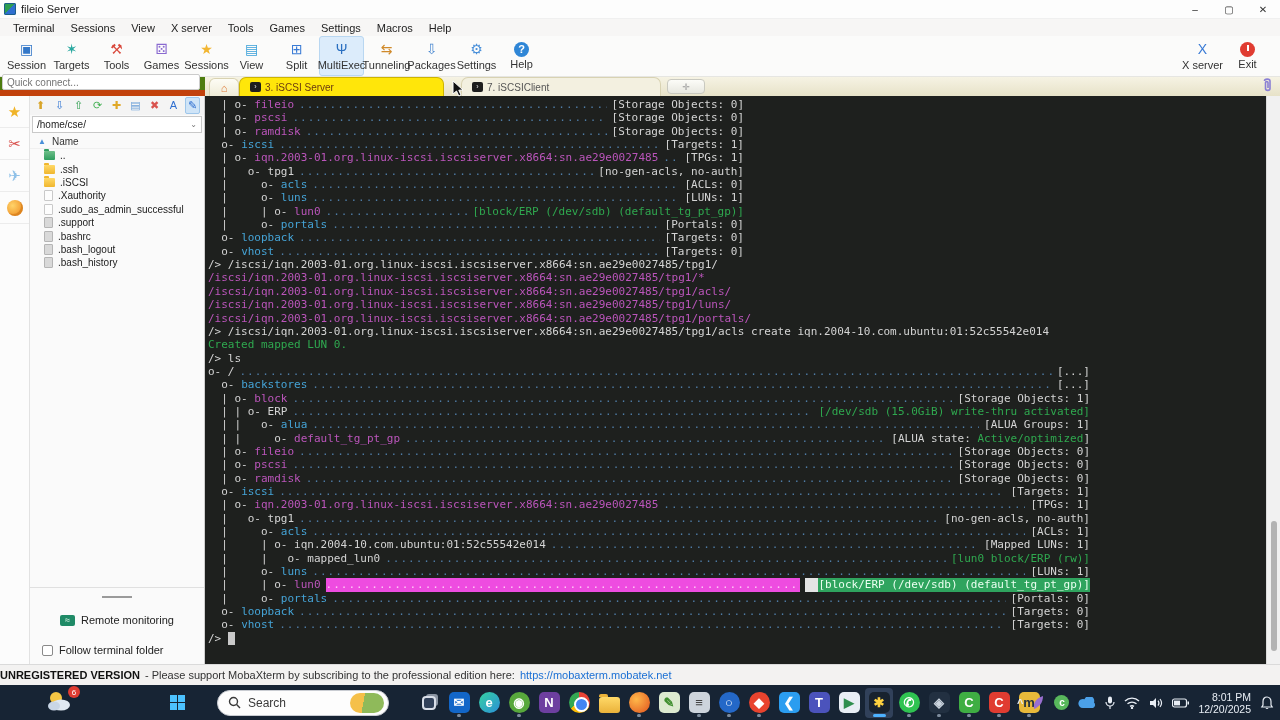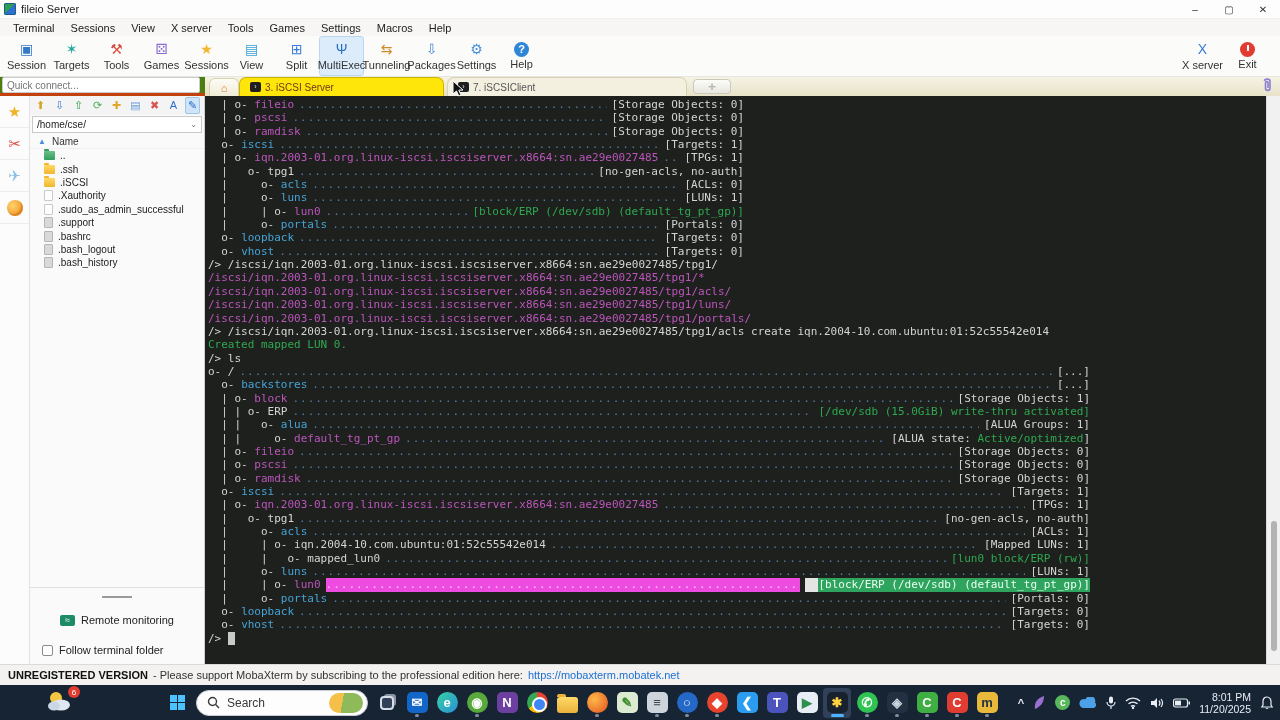--- a/index.html
+++ b/index.html
@@ -23,27 +23,27 @@
   .tb-item { width:45px; display:flex; flex-direction:column; align-items:center; justify-content:center; gap:1px; border:1px solid transparent; border-radius:3px; }
   .tb-item.tb-active { background:#dcecfb; border-color:#b9d7f1; }
   .tb-ic { font-size:14px; line-height:15px; height:16px; }
   .tb-lb { font-size:11px; color:#333; }
   .shape-circle-blue { background:#2f86d6; color:#fff !important; width:15px; height:15px; border-radius:50%; font-size:11px; font-weight:bold; display:flex; align-items:center; justify-content:center; }
   .shape-power { width:15px; height:15px; border-radius:50%; background:#e03c31; position:relative; }
   .shape-power::after { content:""; position:absolute; left:7px; top:3px; width:2px; height:6px; background:#fff; }
 
   
   .tabrow { height:19px; display:flex; background:#ebe7d2; }
-  .quick-connect { width:205px; background:#4d7c0f; border-bottom:3px solid #c2410c; display:flex; align-items:flex-end; }
+  .quick-connect { width:205px; background:#4d7c0f; border-bottom:6px solid #c2410c; display:flex; align-items:flex-end; }
   .quick-connect input { width:198px; height:16px; margin-left:2px; border:1px solid #ccc; border-radius:2px; font-size:10px; padding:0 4px; color:#888; outline:none; font-family:"Liberation Sans",sans-serif; }
   .tabs-strip { flex:1; display:flex; align-items:flex-end; background:linear-gradient(#f6f3e4,#e7e2c8); position:relative; }
   .home-tab { width:30px; height:18px; background:linear-gradient(#fdfcf5,#efecd8); border-radius:6px 6px 0 0; border:1px solid #d8d2b2; border-bottom:none; display:flex; align-items:center; justify-content:center; font-size:11px; color:#e07b39; margin-left:4px; }
   .tab { height:19px; display:flex; align-items:center; padding:0 10px; font-size:10px; border-radius:7px 7px 0 0; gap:4px; }
   .tab.active { background:#ffe60a; color:#6b3a10; width:205px; border:1px solid #cdb400; border-bottom:none; }
-  .tab.inactive { background:#f3f0e0; color:#555; width:240px; border:1px solid #d8d2b2; border-bottom:none; margin-left:3px; }
+  .tab.inactive { background:#f3f0e0; color:#555; width:200px; border:1px solid #d8d2b2; border-bottom:none; margin-left:17px; }
   .tab-term-ic { width:11px; height:10px; background:#1e1e1e; border-radius:2px; color:#e8e8e8; font-size:7px; line-height:9px; text-align:center; flex:none; }
   .new-tab-btn { width:38px; height:15px; margin:0 0 2px 6px; background:linear-gradient(#fcfcf8,#e8e8e0); border:1px solid #c9c9c0; border-radius:4px; font-size:9px; color:#999; display:flex; align-items:center; justify-content:center; }
   .paperclip { position:absolute; right:6px; top:0px; }
 
   
   .main { flex:1; display:flex; min-height:0; }
   .sidebar { width:205px; background:#fafafa; border-right:1px solid #cfcfcf; display:flex; min-width:0; }
   .side-strip { width:30px; border-right:1px solid #e2e2e2; display:flex; flex-direction:column; }
   .strip-btn { height:32px; display:flex; align-items:center; justify-content:center; font-size:15px; border-bottom:1px solid #ececec; background:#fcfcfc; }
   .globe-ic { width:16px; height:16px; border-radius:50%; background:radial-gradient(circle at 35% 35%, #ffd46a, #f29a2e 70%); box-shadow:inset -2px -2px 0 rgba(180,90,0,.35); }
@@ -83,29 +83,29 @@
   .t-g { color:#2fa84f; }
   .t-b { color:#4f7ca6; }
   .t-hp { background:#ee4ce0; color:#ffc9f5; }
   .t-hw { background:#e4e4e4; }
   .t-hg { background:#2fa45e; color:#eafff0; }
   .t-cur { background:#c9c9c9; }
   .scroll-col { width:14px; background:#f1f1f1; position:relative; border-left:1px solid #dcdcdc; }
   .scroll-thumb { position:absolute; left:4px; width:6px; top:425px; height:130px; background:#b3b3b3; border-radius:3px; }
 
   
-  .statusbar { height:21px; background:#f3f2f1; border-top:1px solid #dadada; display:flex; align-items:center; font-size:11px; color:#333; padding-left:8px; gap:5px; }
+  .statusbar { height:21px; background:#f3f2f1; border-top:1px solid #dadada; display:flex; align-items:center; font-size:11px; color:#333; gap:5px; }
   .status-bold { font-weight:bold; color:#111; }
   .status-link { color:#1a6fd4; }
 
   
   .taskbar { height:35px; background:#172434; display:flex; align-items:center; position:relative; color:#e8edf4; }
   .weather { position:absolute; left:46px; top:4px; width:30px; height:26px; }
   .weather-badge { position:absolute; right:-4px; top:-3px; background:#e03c31; color:#fff; font-size:8px; width:12px; height:12px; border-radius:50%; display:flex; align-items:center; justify-content:center; }
-  .tb-center { position:absolute; left:163px; display:flex; align-items:center; gap:0; }
+  .tb-center { position:absolute; left:163px; display:flex; align-items:center; gap:21px; }
   .start-btn { width:28px; height:28px; display:flex; align-items:center; justify-content:center; }
   .start-grid { width:15px; height:15px; display:grid; grid-template-columns:7px 7px; grid-template-rows:7px 7px; gap:1px; }
   .start-grid span { background:#4cc2ff; }
   .search-pill { width:172px; height:26px; background:#fdfdfd; border:1px solid #c9ccd2; border-radius:13px; display:flex; align-items:center; padding:0 4px 0 10px; color:#3a3a3a; font-size:12px; gap:7px; margin:0 5px; }
   .search-thumb { margin-left:auto; width:34px; height:20px; border-radius:10px; background:linear-gradient(100deg,#f5c04a 0 40%,#8fba5a 40% 100%); }
   .tb-app { width:28px; height:30px; position:relative; display:flex; align-items:center; justify-content:center; border-radius:4px; }
   .tb-app.app-active { background:#31415a; }
   .app-ic { width:21px; height:21px; display:flex; align-items:center; justify-content:center; font-size:13px; font-weight:bold; border-radius:5px; }
   .ic-ci { border-radius:50% !important; }
   .ic-chrome { border-radius:50%; background:conic-gradient(#ea4335 0 33%,#fbbc05 33% 66%,#34a853 66% 100%); position:relative; }
@@ -520,21 +520,21 @@
       </span>
       <span class="tray-ic">
         <svg width="17" height="10" viewBox="0 0 17 10">
             <rect x="0.5" y="1" width="14" height="8" rx="2" fill="none" stroke="#e8edf4" stroke-width="1.2"></rect>
             <rect x="15.5" y="3.5" width="1.5" height="3" fill="#e8edf4"></rect>
             <rect x="2" y="2.6" width="6" height="4.8" fill="#e8edf4"></rect>
           </svg>
       </span>
       <div class="clock">
         <div>8:01 PM</div>
-        <div>11/20/2025</div>
+        <div>12/20/2025</div>
       </div>
       <span class="tray-ic bell-wrap">
         <svg width="14" height="14" viewBox="0 0 14 14">
             <path d="M7 1 C4.5 1 3 3 3 5.5 L3 9 L1.8 11 L12.2 11 L11 9 L11 5.5 C11 3 9.5 1 7 1 Z" fill="none" stroke="#e8edf4" stroke-width="1.2"></path>
             <path d="M5.5 12 a1.6 1.6 0 0 0 3 0" fill="#e8edf4"></path>
           </svg>
       </span>
     </div>
   </div>
 

